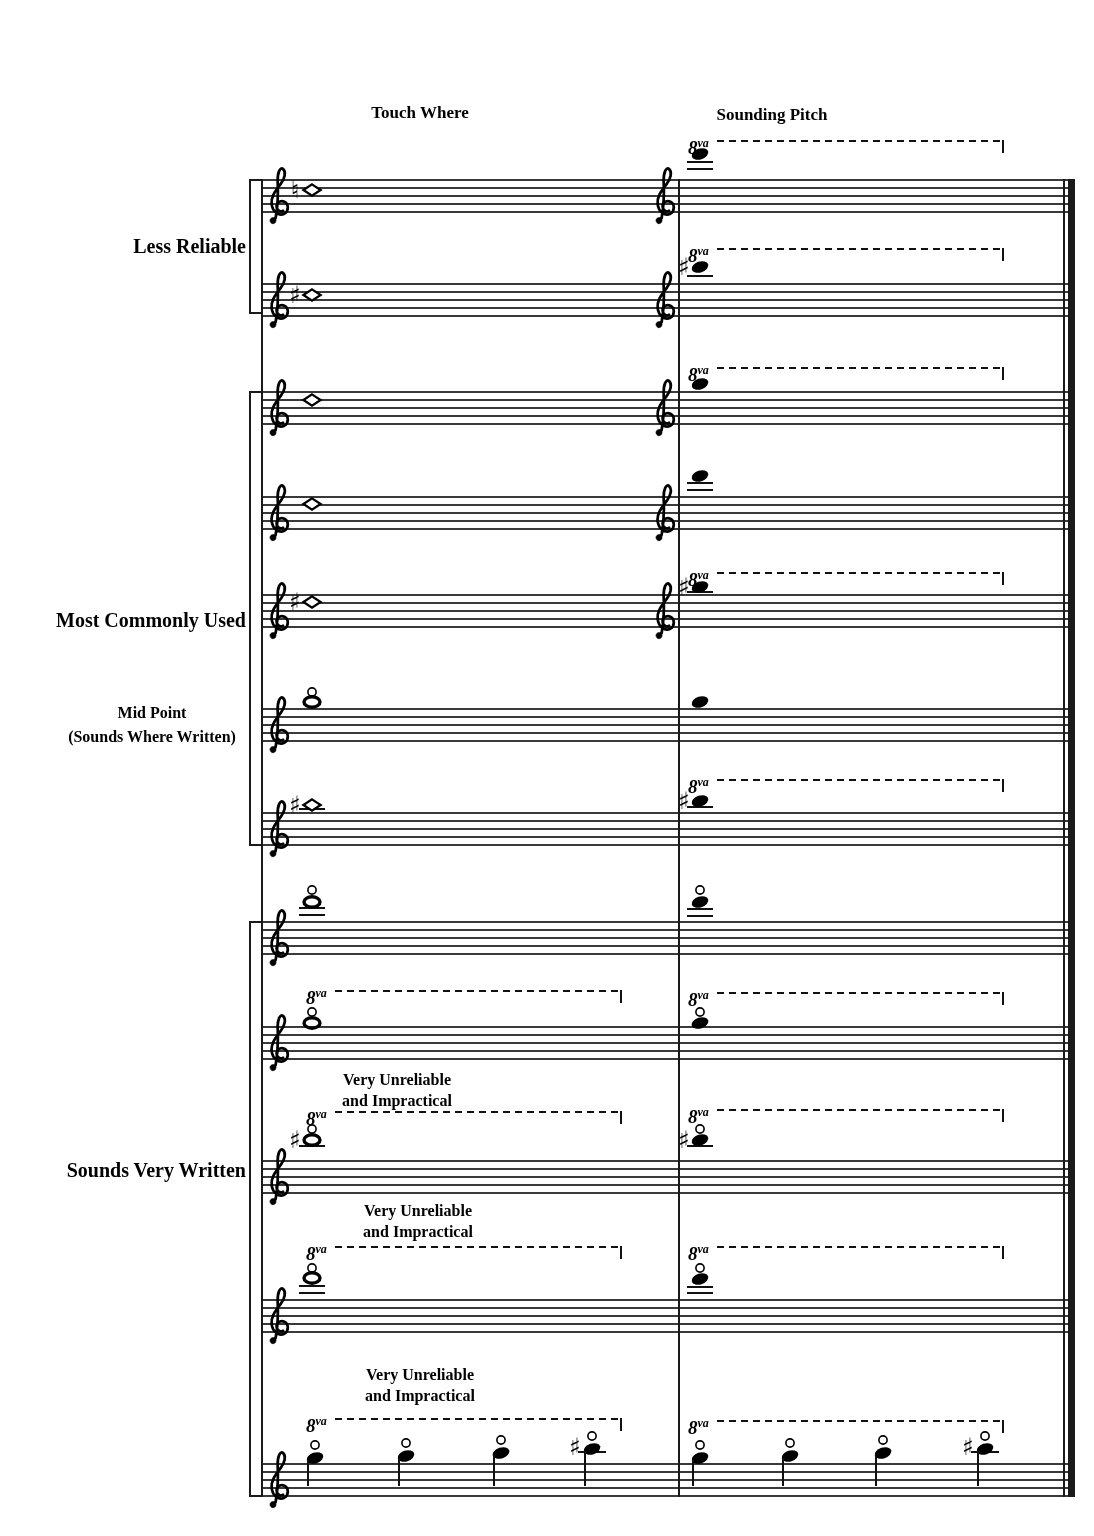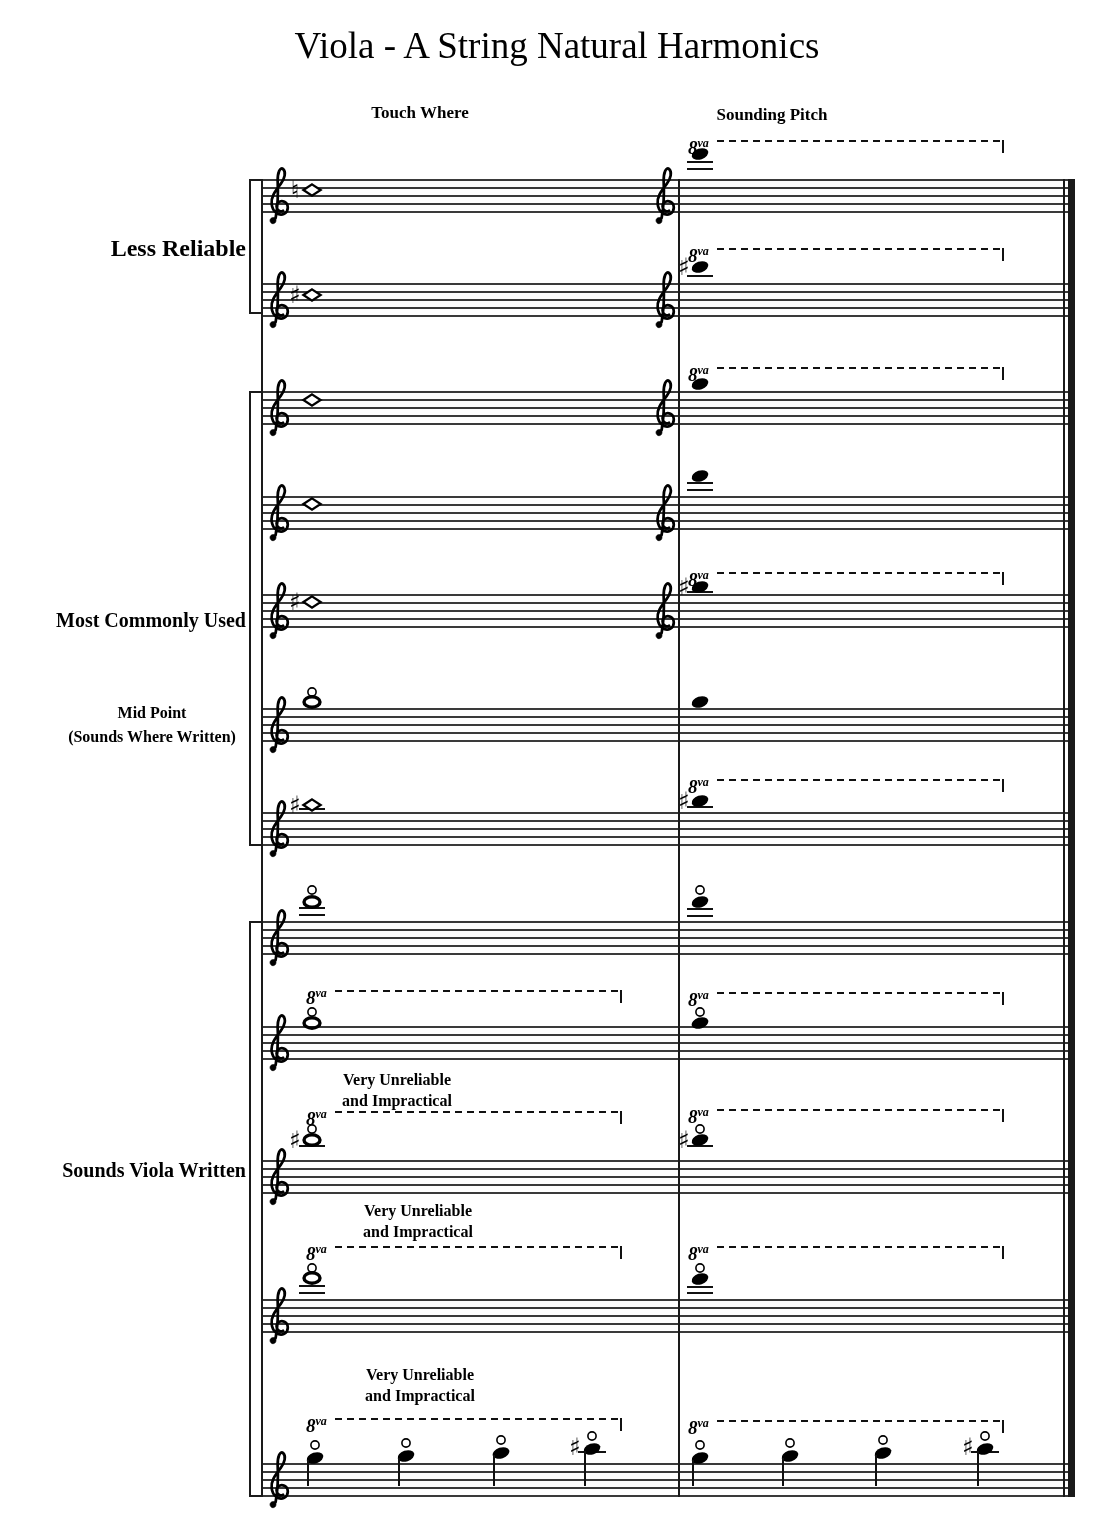--- a/index.html
+++ b/index.html
@@ -20,21 +20,20 @@
   .dash{height:2px;background:repeating-linear-gradient(90deg,#111 0 7px,transparent 7px 12px);}
   .tick{width:2px;height:13px;background:#111;}
   .ledger{height:2.2px;background:#111;}
   .stem{width:1.8px;background:#111;}
   svg{display:block;overflow:visible;}
 </style>
 </head>
 <body>
 
 <div id="page">
-  <div id="title" class="abs">Viola - A String Natural Harmonics</div>
   <div id="th-tp" class="abs colhead">Touch Where</div>
   <div id="th-sp" class="abs colhead">Sounding Pitch</div>
   <div id="score" class="abs" style="left:0;top:0;width:1094px;height:1536px;">
       <div class="abs staffline" style="left: 261px; top: 179px; width: 814px;"></div>
       <div class="abs staffline" style="left: 261px; top: 187px; width: 814px;"></div>
       <div class="abs staffline" style="left: 261px; top: 195px; width: 814px;"></div>
       <div class="abs staffline" style="left: 261px; top: 203px; width: 814px;"></div>
       <div class="abs staffline" style="left: 261px; top: 211px; width: 814px;"></div>
       <div class="abs" style="left: 264px; top: 164px;">
         <svg width="26" height="63" viewBox="0 0 36 92">
@@ -199,25 +198,25 @@
       <div class="abs bar" style="left: 1068px; top: 179px; width: 7px; height: 1318px;"></div>
       <div class="abs bar" style="left: 249px; top: 179px; width: 2px; height: 135px;"></div>
       <div class="abs bar" style="left: 249px; top: 179px; width: 14px; height: 2px;"></div>
       <div class="abs bar" style="left: 249px; top: 312px; width: 14px; height: 2px;"></div>
       <div class="abs bar" style="left: 249px; top: 391px; width: 2px; height: 455px;"></div>
       <div class="abs bar" style="left: 249px; top: 391px; width: 14px; height: 2px;"></div>
       <div class="abs bar" style="left: 249px; top: 844px; width: 14px; height: 2px;"></div>
       <div class="abs bar" style="left: 249px; top: 921px; width: 2px; height: 576px;"></div>
       <div class="abs bar" style="left: 249px; top: 921px; width: 14px; height: 2px;"></div>
       <div class="abs bar" style="left: 249px; top: 1495px; width: 14px; height: 2px;"></div>
-      <div class="abs seclabel" style="top: 235px; font-size: 24px; right: 848px;">Less Reliable</div>
+      <div class="abs seclabel" style="top: 235px; font-size: 20px; right: 848px;">Less Reliable</div>
       <div class="abs seclabel" style="top: 609px; font-size: 20px; right: 848px;">Most Commonly Used</div>
       <div class="abs seclabel" style="top: 704px; font-size: 16px; left: 152px; transform: translateX(-50%);">Mid Point</div>
       <div class="abs seclabel" style="top: 728px; font-size: 16px; left: 152px; transform: translateX(-50%);">(Sounds Where Written)</div>
-      <div class="abs seclabel" style="top: 1159px; font-size: 20px; right: 848px;">Sounds Viola Written</div>
+      <div class="abs seclabel" style="top: 1159px; font-size: 20px; right: 848px;">Sounds Very Written</div>
       <div class="abs annot" style="left: 397px; top: 1069px;">
         <div>Very Unreliable</div>
         <div>and Impractical</div>
       </div>
       <div class="abs annot" style="left: 418px; top: 1200px;">
         <div>Very Unreliable</div>
         <div>and Impractical</div>
       </div>
       <div class="abs annot" style="left: 420px; top: 1364px;">
         <div>Very Unreliable</div>

